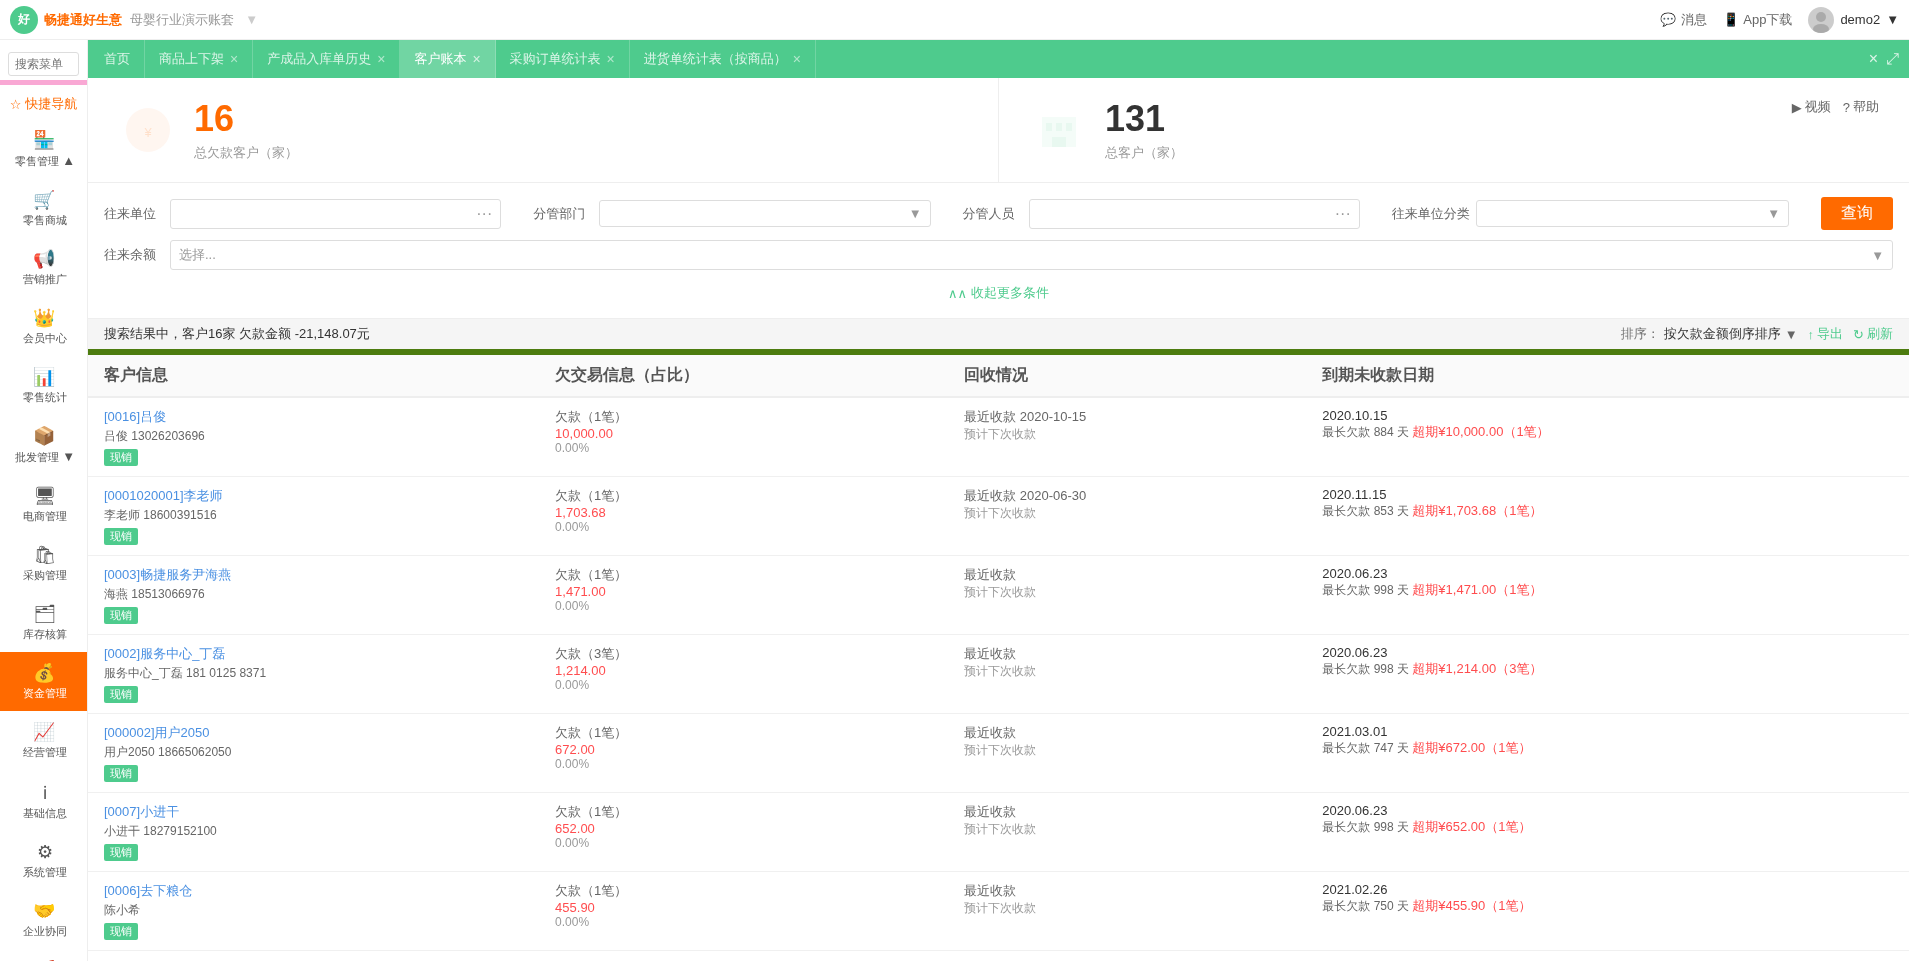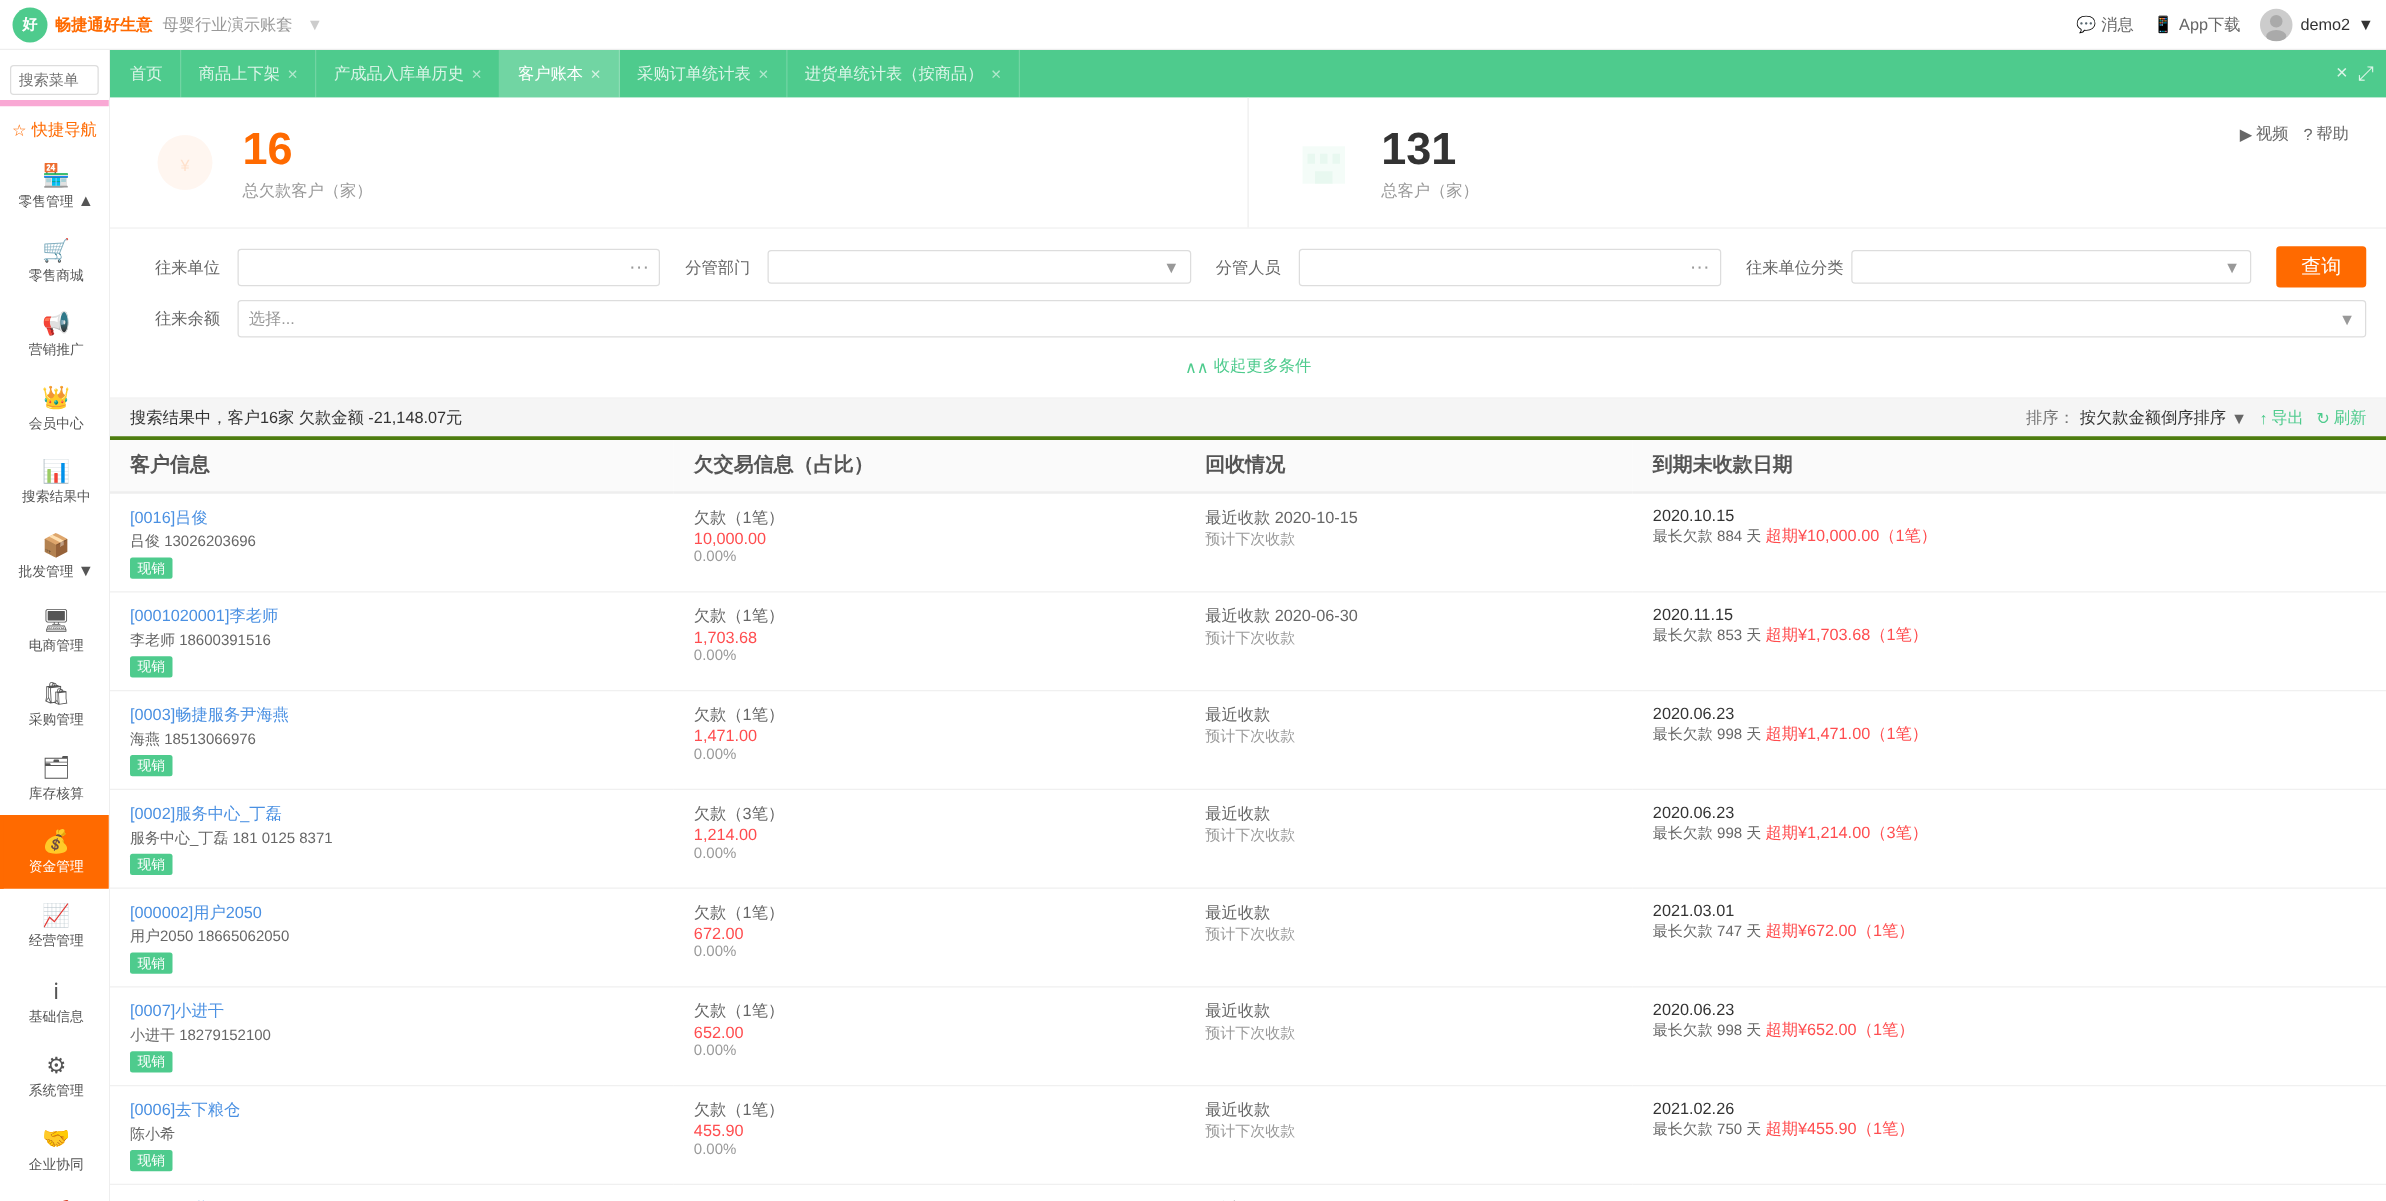--- a/index.html
+++ b/index.html
@@ -51,32 +51,32 @@
     .stat-value { font-size: 36px; font-weight: bold; }
     .stat-value.red { color: #ff4d4f; }
     .stat-value.orange { color: #ff6a00; }
     .stat-value.dark { color: #333; font-weight: 900; }
     .stat-label { font-size: 13px; color: #999; margin-top: 4px; }
     .stat-top-right { margin-left: auto; display: flex; align-items: center; gap: 12px; font-size: 12px; color: #666; }
     .stat-top-right span { display: flex; align-items: center; gap: 3px; cursor: pointer; }
 
     
     .filter-area { background: #fff; padding: 14px 16px 8px; border-bottom: 1px solid #eee; flex-shrink: 0; }
-    .filter-row { display: flex; align-items: center; gap: 20px; margin-bottom: 10px; margin-left: 20px; }
+    .filter-row { display: flex; align-items: center; gap: 32px; margin-bottom: 10px; }
     .filter-item { display: flex; align-items: center; gap: 6px; flex: 1; }
     .filter-label { color: #666; white-space: nowrap; font-size: 13px; min-width: 60px; }
     .filter-input { flex: 1; border: 1px solid #ddd; border-radius: 3px; padding: 5px 8px; display: flex; align-items: center; justify-content: space-between; cursor: pointer; background: #fff; color: #333; }
     .filter-input .dots { color: #999; font-size: 16px; }
     .filter-input .arrow { color: #999; }
     .filter-btn { background: #ff6a00; color: #fff; border: none; padding: 6px 20px; border-radius: 3px; cursor: pointer; font-size: 16px; }
     .filter-collapse { display: flex; justify-content: center; padding: 4px 0 8px; }
     .collapse-btn { color: #4ecb8d; font-size: 12px; cursor: pointer; display: flex; align-items: center; gap: 4px; }
 
     
-    .result-bar { display: flex; align-items: center; justify-content: space-between; background: #f5f5f5; padding: 6px 16px; border-bottom: 3px solid #4d7c0f; }
+    .result-bar { display: flex; align-items: center; justify-content: space-between; background: #f5f5f5; padding: 6px 16px; border-bottom: 6px solid #4d7c0f; }
     .result-info { font-size: 13px; color: #333; }
     .result-actions { display: flex; align-items: center; gap: 10px; font-size: 12px; color: #666; }
     .result-sort { display: flex; align-items: center; gap: 4px; }
     .sort-label { color: #737373; }
     .sort-value { color: #333; font-weight: 500; cursor: pointer; }
     .result-btn { display: flex; align-items: center; gap: 3px; cursor: pointer; }
     .result-btn-export { color: #4ecb8d; }
     .result-btn-refresh { color: #4ecb8d; }
 
     
@@ -150,21 +150,21 @@
       <div class="sidebar-item">
         <span class="sidebar-icon">📢</span>
         <span class="sidebar-label">营销推广</span>
       </div>
       <div class="sidebar-item">
         <span class="sidebar-icon">👑</span>
         <span class="sidebar-label">会员中心</span>
       </div>
       <div class="sidebar-item">
         <span class="sidebar-icon">📊</span>
-        <span class="sidebar-label">搜索结果中</span>
+        <span class="sidebar-label">零售统计</span>
       </div>
       <div class="sidebar-item">
         <span class="sidebar-icon">📦</span>
         <span class="sidebar-label">批发管理</span>
         <span> ▼</span>
       </div>
       <div class="sidebar-item">
         <span class="sidebar-icon">🖥</span>
         <span class="sidebar-label">电商管理</span>
       </div>

